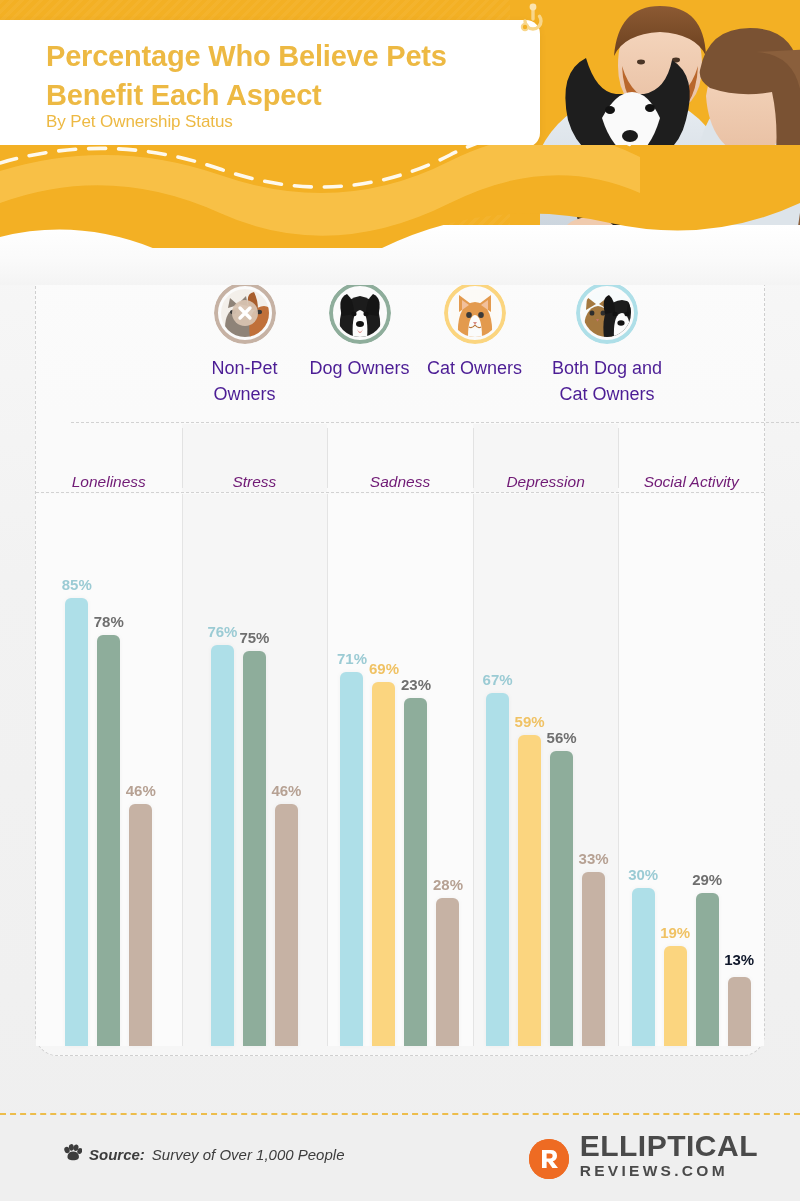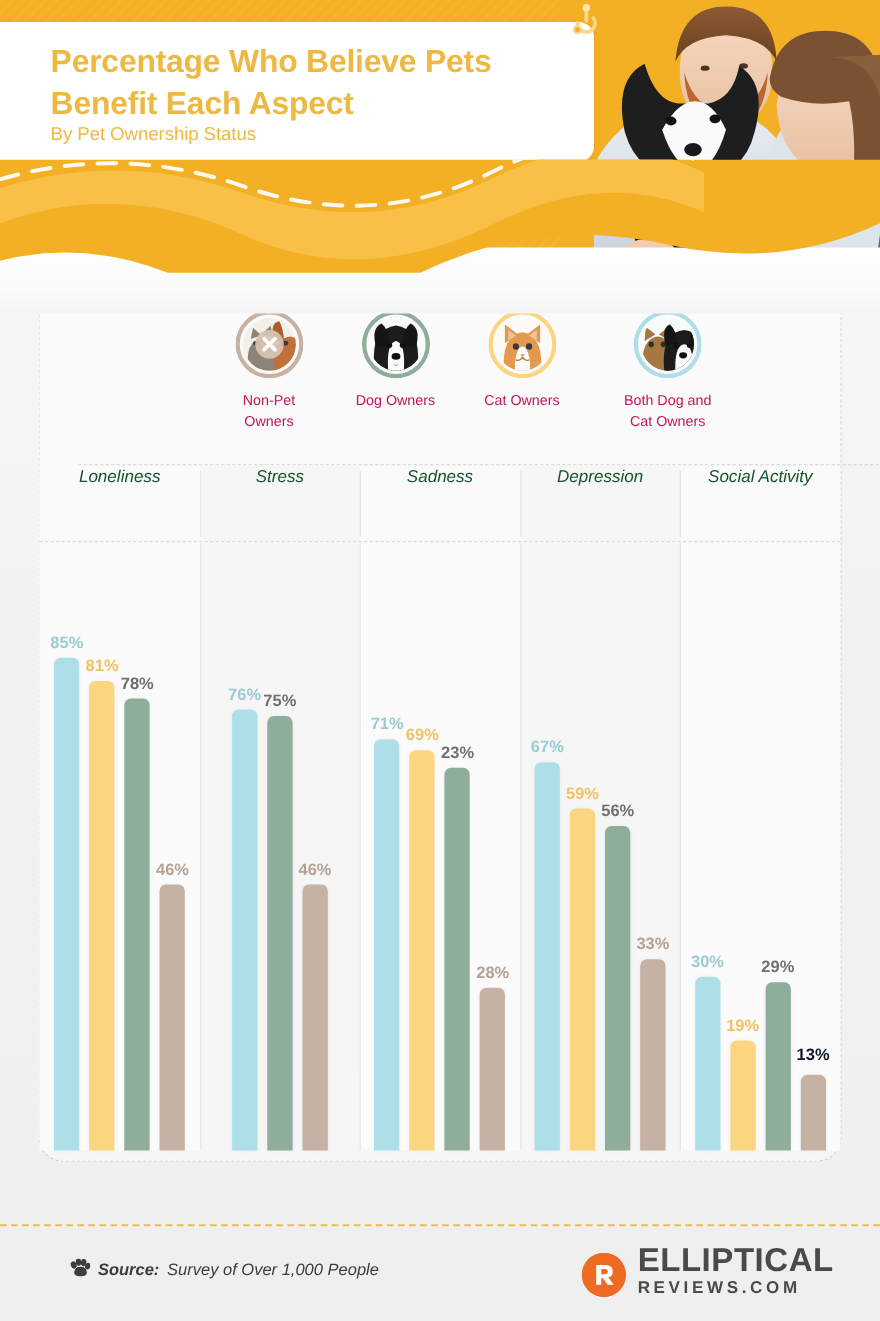--- a/index.html
+++ b/index.html
@@ -87,37 +87,37 @@
     display:flex; align-items:flex-start;
   }
   .legend-item { width:115px; text-align:center; }
   .legend-item.wide { width:150px; }
   .legend-circle {
     width:62px; height:62px; border-radius:50%;
     margin:0 auto 11px auto;
     position:relative; overflow:hidden;
   }
   .legend-label {
-    font-size:13px; color:#be185d; line-height:1.46;
+    font-size:18px; color:#4c1d95; line-height:1.46;
   }
   .legend-divider {
     position:absolute; left:36px; top:150px; width:728px;
     border-top:1.4px dashed #d2d2d2;
   }
 
   
   .cat-row {
     position:absolute; left:36px; top:424px; width:728px; height:68px;
     display:flex;
   }
   .cat-cell {
     flex:1 1 0; position:relative;
-    display:flex; align-items:flex-start; justify-content:center;
+    display:flex; align-items:flex-end; justify-content:center;
     background:#fafafa;
-    font-style:italic; font-size:15.5px; color:#14532d;
+    font-style:italic; font-size:15.5px; color:#701a75;
     text-align:center; line-height:1.28;
   }
   .cat-cell:nth-child(even){ background:#f6f6f6; }
   .cat-cell + .cat-cell::before {
     content:""; position:absolute; left:0; top:4px; bottom:4px;
     border-left:1px solid #e2e2e2;
   }
   .cat-row-bottom {
     position:absolute; left:36px; top:492px; width:728px;
     border-top:1.4px dashed #d2d2d2;
@@ -418,24 +418,20 @@
 <div class="cat-row-bottom"></div>
 
 <div class="plot" id="plot">
     <div class="group">
       <div class="bars">
         <div class="bar-wrap">
           <div class="bar" title="Both Dog and Cat Owners: 85%" style="height: 448px; background: rgb(174, 223, 232);"></div>
           <div class="bar-label" style="bottom: 453px; color: rgb(155, 203, 212);">85%</div>
         </div>
         <div class="bar-wrap">
-          <div class="bar" title="Cat Owners: 81%" style="height: 427px; background: rgb(251, 213, 127);"></div>
-          <div class="bar-label" style="bottom: 432px; color: rgb(240, 194, 100);">81%</div>
-        </div>
-        <div class="bar-wrap">
           <div class="bar" title="Dog Owners: 78%" style="height: 411px; background: rgb(142, 173, 155);"></div>
           <div class="bar-label" style="bottom: 416px; color: rgb(111, 111, 111);">78%</div>
         </div>
         <div class="bar-wrap">
           <div class="bar" title="Non-Pet Owners: 46%" style="height: 242px; background: rgb(198, 178, 164);"></div>
           <div class="bar-label" style="bottom: 247px; color: rgb(182, 161, 147);">46%</div>
         </div>
       </div>
     </div>
     <div class="group">

